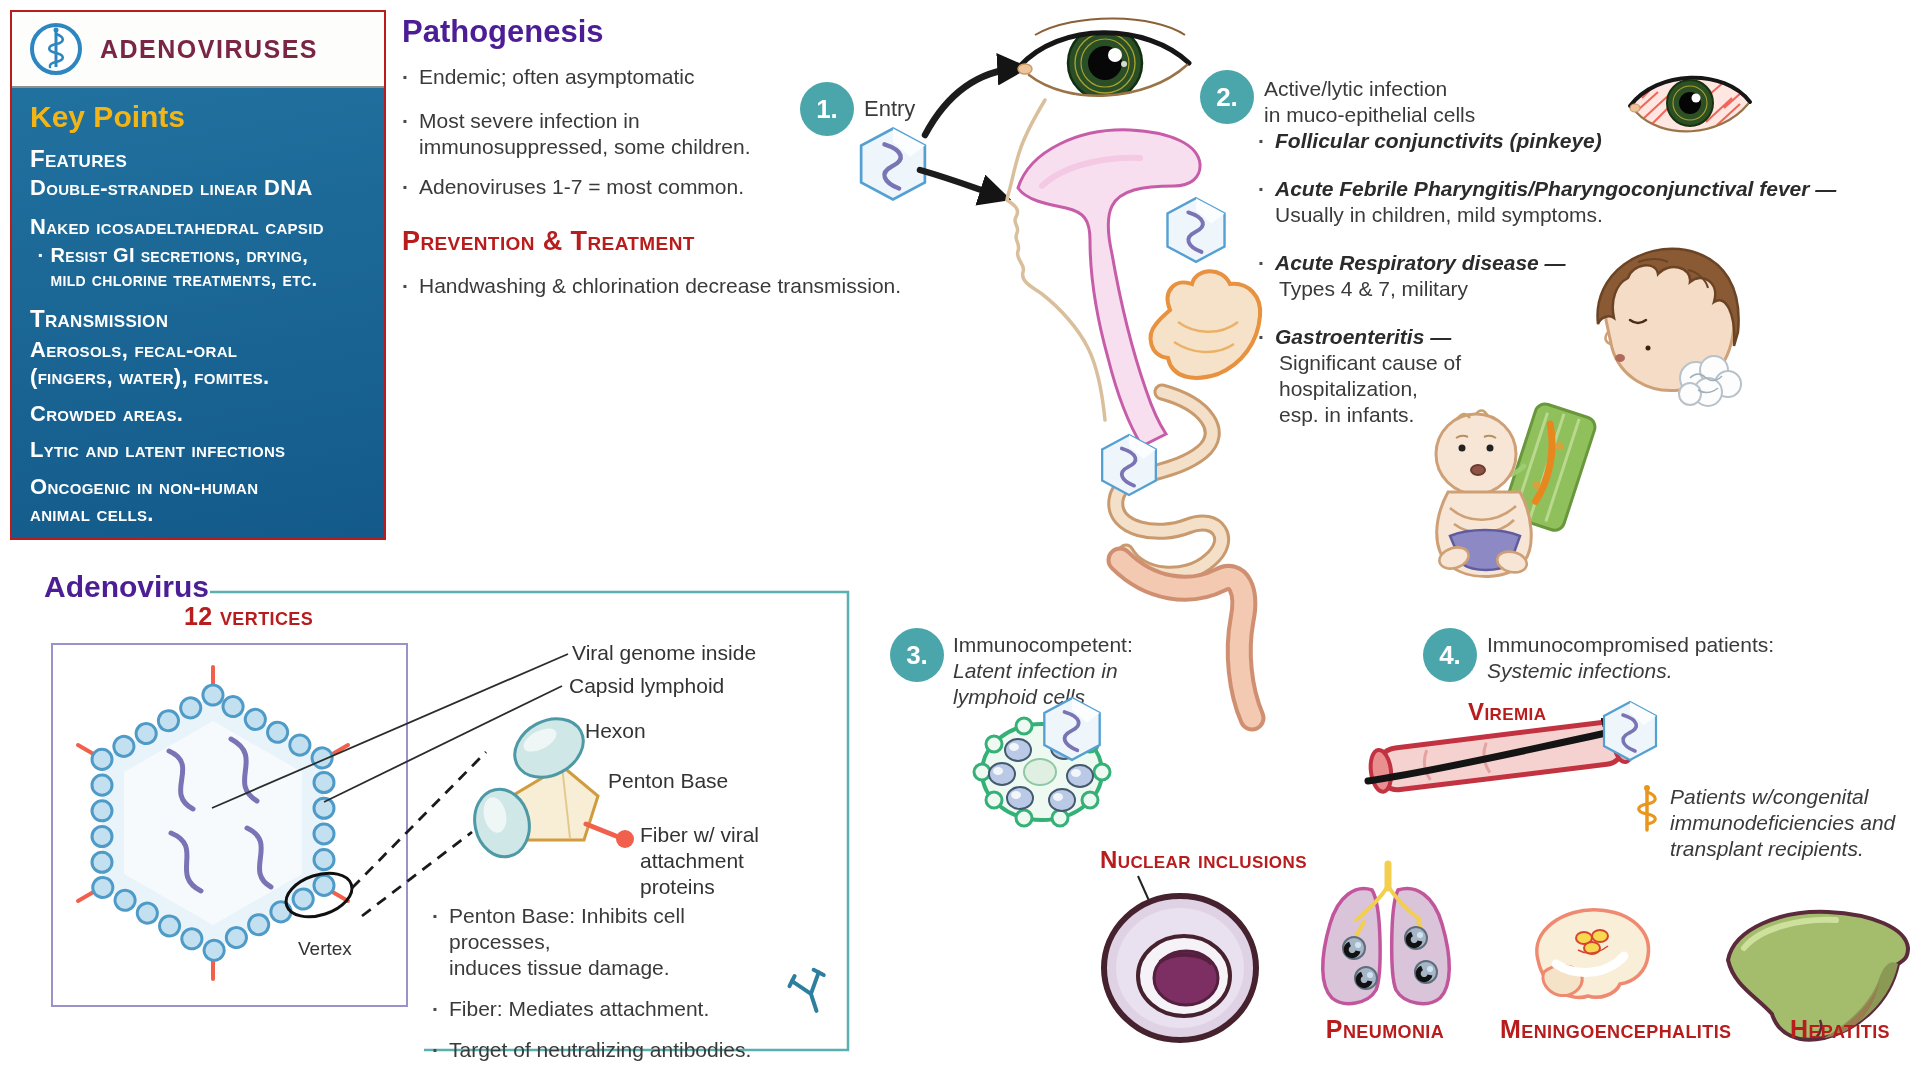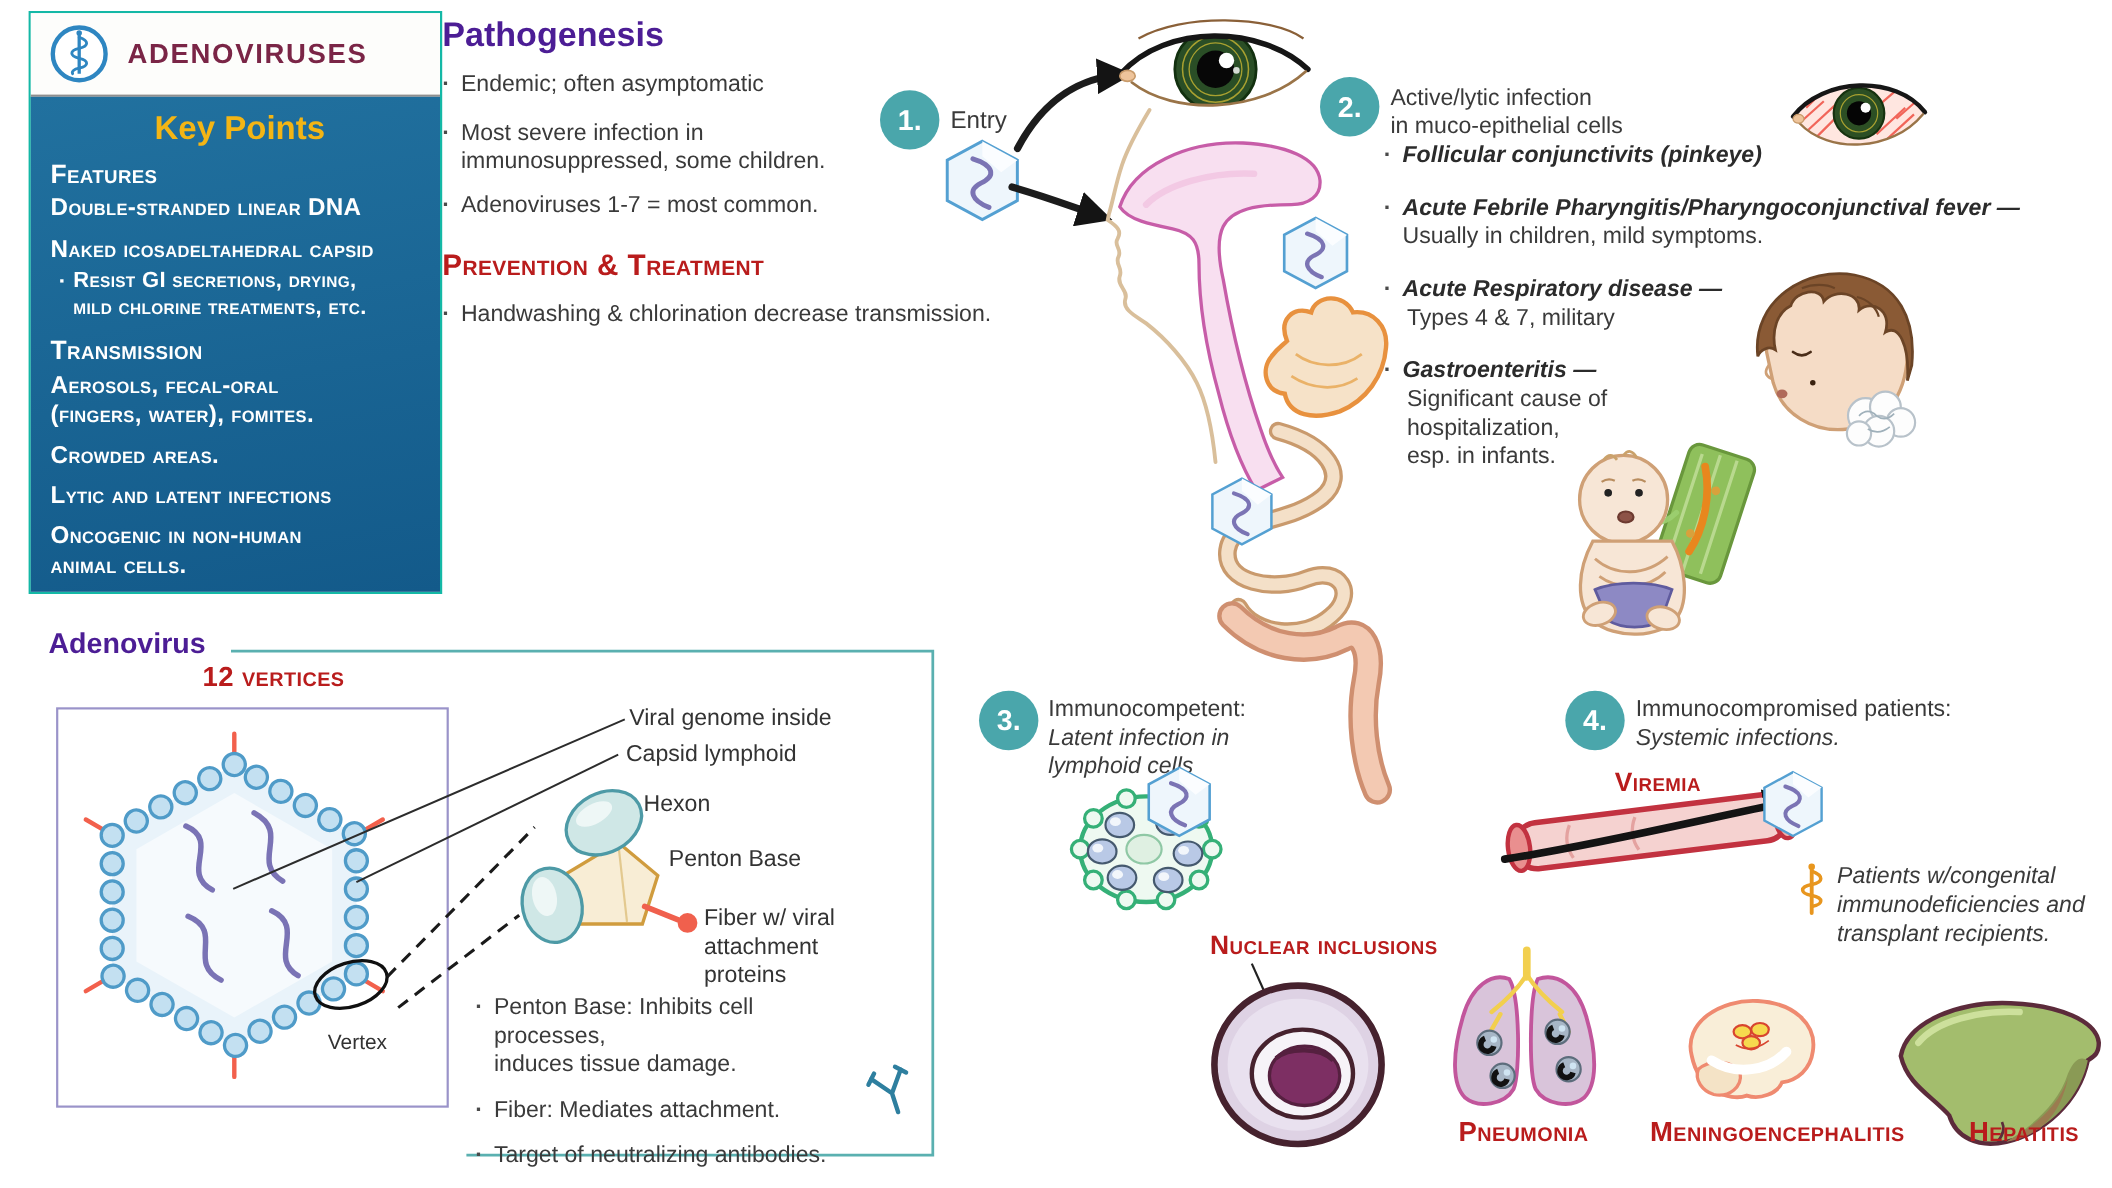--- a/index.html
+++ b/index.html
@@ -11,26 +11,26 @@
   .em{font-style:italic;font-weight:600;color:#2b2b2b;}
   .ital{font-style:italic;}
   .teal{color:#4c1d95;}
   .bigtitle{font-size:31px;font-weight:700;}
   .caps{font-variant:small-caps;font-weight:700;color:#b91c1c;letter-spacing:.4px;}
   .b{display:flex;gap:10px;}
   .b::before{content:"·";font-weight:700;color:#4a4a4a;flex:0 0 auto;}
   .step{width:54px;height:54px;border-radius:50%;background:#4aa6ab;color:#fff;font-weight:700;
         font-size:26px;display:flex;align-items:center;justify-content:center;}
   
-  #card{left:26px;top:10px;width:372px;border:2px solid #14b8a6;background:#fff;}
+  #card{left:10px;top:10px;width:372px;border:2px solid #b91c1c;background:#fff;}
   #card-head{height:74px;display:flex;align-items:center;gap:16px;padding-left:16px;background:#fdfdfb;
              border-bottom:2px solid #8f8f8f;}
   #card-title{font-size:25px;font-weight:700;letter-spacing:1.5px;color:#7a2546;}
   #kp{background:linear-gradient(170deg,#21719f 0%,#135a8a 100%);padding:12px 10px 10px 18px;color:#fff;}
-  #kp-title{color:#f3b515;font-size:30px;font-weight:700;margin-bottom:10px;text-align:center;}
+  #kp-title{color:#f3b515;font-size:30px;font-weight:700;margin-bottom:10px;}
   .kp-line{font-variant:small-caps;font-weight:600;letter-spacing:.3px;font-size:22px;line-height:1.22;color:#fff;}
   .kp-head{font-size:24px;}
   .kp-note{font-size:20px;display:flex;gap:8px;padding-left:8px;}
   .kp-note::before{content:"▪";font-size:12px;line-height:24px;}
   .mb12{margin-bottom:12px;} .mb10{margin-bottom:10px;} .mb4{margin-bottom:4px;} .mb2{margin-bottom:2px;}
   #vbox{left:51px;top:643px;width:353px;height:360px;border:2px solid #9a93c9;background:#fff;}
   .lbl{font-size:21px;line-height:26px;color:#333;}
 </style>
 </head>
 <body>
@@ -223,21 +223,21 @@
       <circle cx="92" cy="52" r="3.5" fill="#222"></circle>
     <path d="M58,42 q6,-4 12,-1 M86,41 q6,-3 12,1" fill="none" stroke="#b98d5f" stroke-width="2"></path>
     <ellipse cx="80" cy="74" rx="7" ry="5" fill="#8d5347" stroke="#6d3a30" stroke-width="2"></ellipse>
     <path d="M50,96 C36,122 34,152 50,168 C70,186 112,184 126,166 C138,150 134,118 122,96 Z" fill="#f7e6d6" stroke="#cfa076" stroke-width="3"></path>
     <path d="M52,112 C70,128 98,128 118,110 M56,128 C72,140 100,140 116,124" fill="none" stroke="#cfa076" stroke-width="2.6"></path>
     <path d="M52,140 C70,132 104,132 122,140 L112,168 C100,176 76,176 64,168 Z" fill="#8d89c4" stroke="#5f5b9e" stroke-width="2.5"></path>
     <ellipse cx="56" cy="162" rx="15" ry="10" fill="#f7e6d6" stroke="#cfa076" stroke-width="2.6" transform="rotate(-18 56 162)"></ellipse>
     <ellipse cx="114" cy="166" rx="15" ry="10" fill="#f7e6d6" stroke="#cfa076" stroke-width="2.6" transform="rotate(14 114 166)"></ellipse>
   </svg>
 
-  <div class="abs bigtitle teal" style="left:44px;top:570px;font-size:26px">Adenovirus</div>
+  <div class="abs bigtitle teal" style="left:44px;top:570px;font-size:30px">Adenovirus</div>
   <div class="abs caps" style="left:184px;top:602px;font-size:25px">12 vertices</div>
 
   <div id="vbox" class="abs"></div>
   <svg class="abs" style="left:51px;top:643px" width="353" height="360" viewBox="0 0 353 360">
     <polygon points="162,52 51,116 51,244 162,308 273,244 273,116" fill="#e9f3fa"></polygon>
     <polygon points="162,78 73,129 73,231 162,282 251,231 251,129" fill="#f6fafd"></polygon>
     <line x1="162" y1="52" x2="162" y2="24" stroke="#f2604c" stroke-width="4" stroke-linecap="round"></line>
     <line x1="51" y1="116" x2="27" y2="102" stroke="#f2604c" stroke-width="4" stroke-linecap="round"></line>
     <line x1="51" y1="244" x2="27" y2="258" stroke="#f2604c" stroke-width="4" stroke-linecap="round"></line>
     <line x1="162" y1="308" x2="162" y2="336" stroke="#f2604c" stroke-width="4" stroke-linecap="round"></line>

